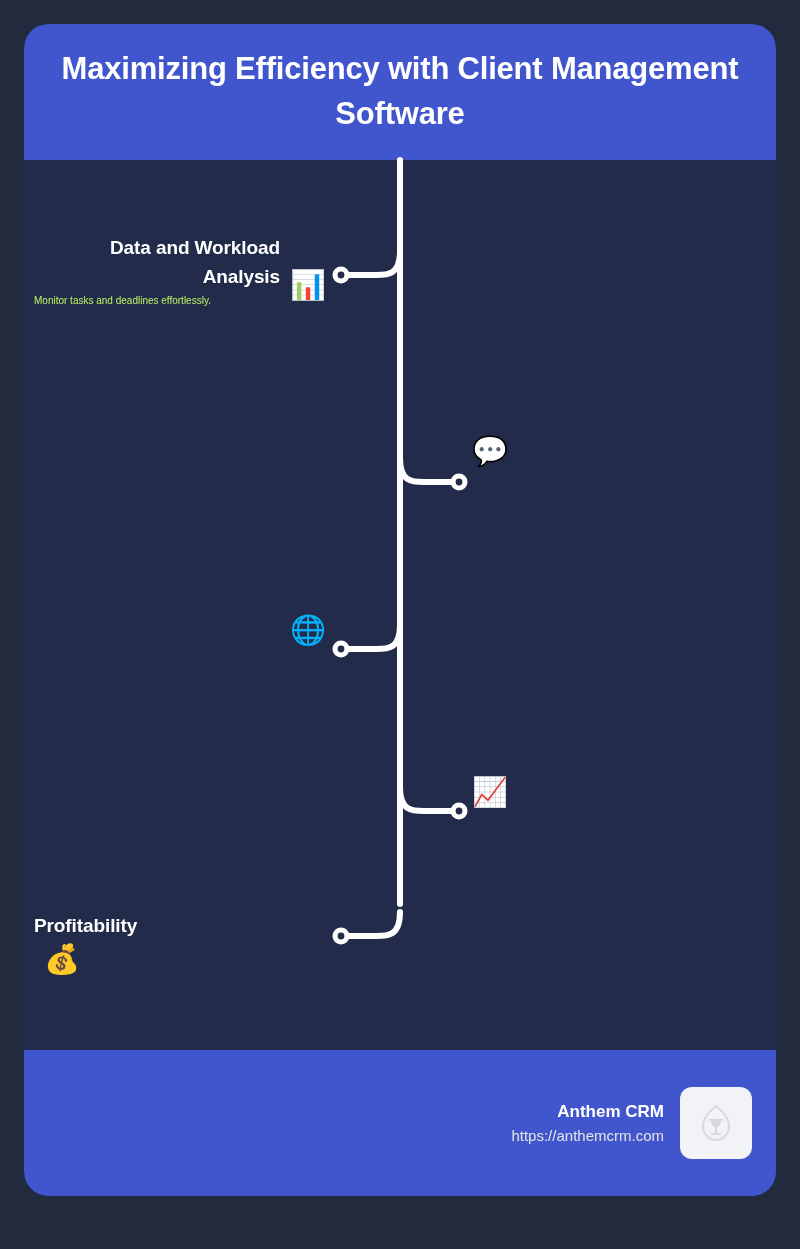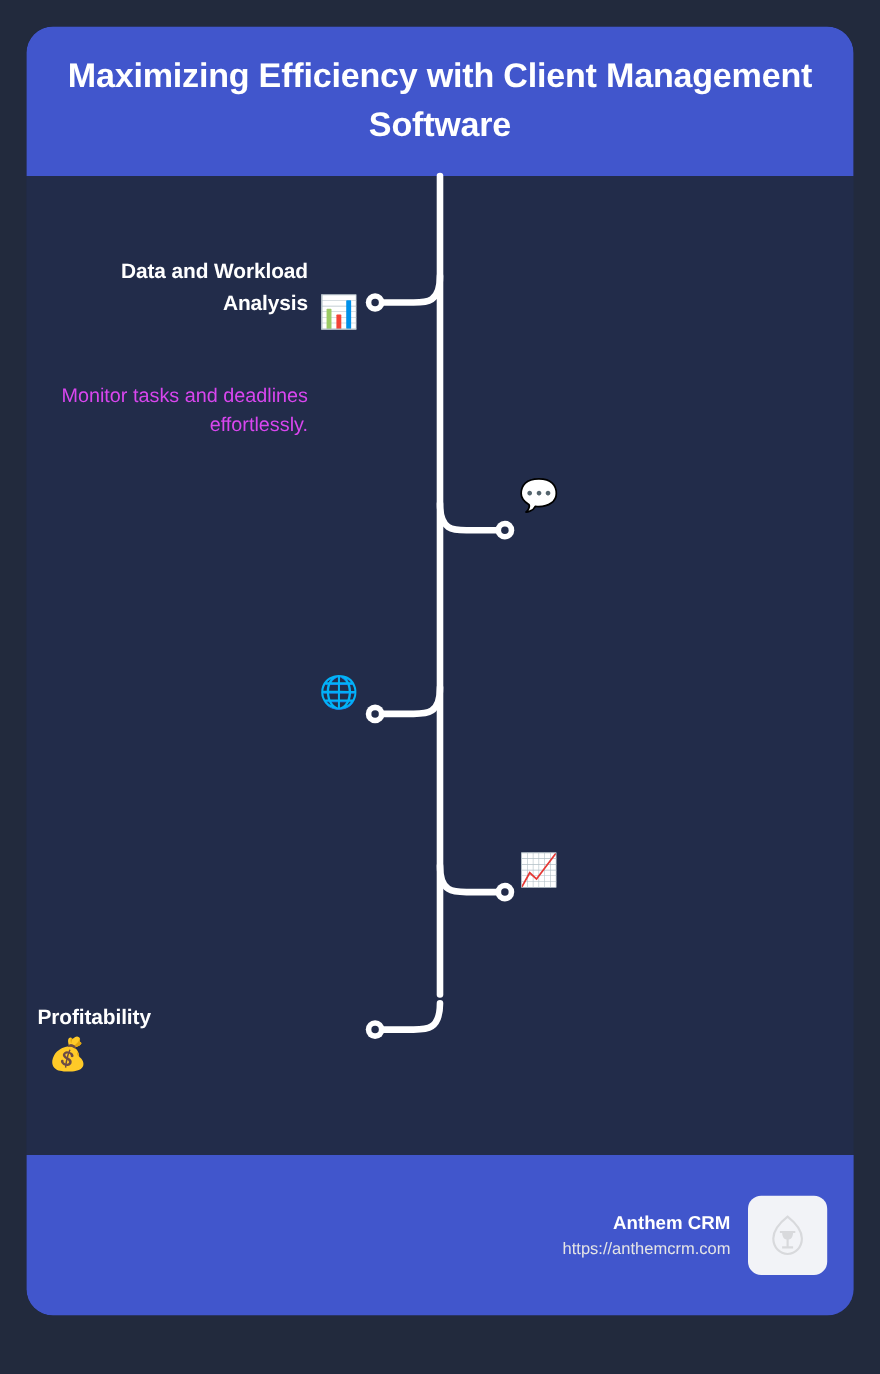--- a/index.html
+++ b/index.html
@@ -119,21 +119,21 @@
   }
   .row.right {
     left: 448px;
     width: 292px;
     flex-direction: row;
     justify-content: flex-start;
     text-align: left;
   }
 
   .row-body { display: flex; flex-direction: column; }
-  .row.left .row-body  { align-items: flex-start;   order: 1; gap: 36px; }
+  .row.left .row-body  { align-items: flex-start;   order: 1; }
   .row.left .row-icon  { order: 2; }
   .row.right .row-body { align-items: flex-start; order: 2; }
   .row.right .row-icon { order: 1; }
 
   .row-icon {
     font-size: 29px;
     line-height: 1;
     flex: 0 0 auto;
     width: 34px;
     text-align: center;
@@ -142,24 +142,24 @@
   .row.right .row-icon { margin-right: 10px; }
 
   .row-title {
     color: #ffffff;
     font-size: 19px;
     font-weight: bold;
     line-height: 1.52;
     letter-spacing: -0.1px;
   }
   .row-desc {
-    color: #d946ef;
-    font-size: 18px;
+    color: #bef264;
+    font-size: 10px;
     line-height: 1.49;
-    margin-top: 18px;
+    margin-top: 2px;
   }
 
   
   #row-0 { top: 210px; }
   #row-1 { top: 391px; }
   #row-2 { top: 588px; }
   #row-3 { top: 750px; }
   #row-4 { top: 888px; flex-direction: column; }
 
   

